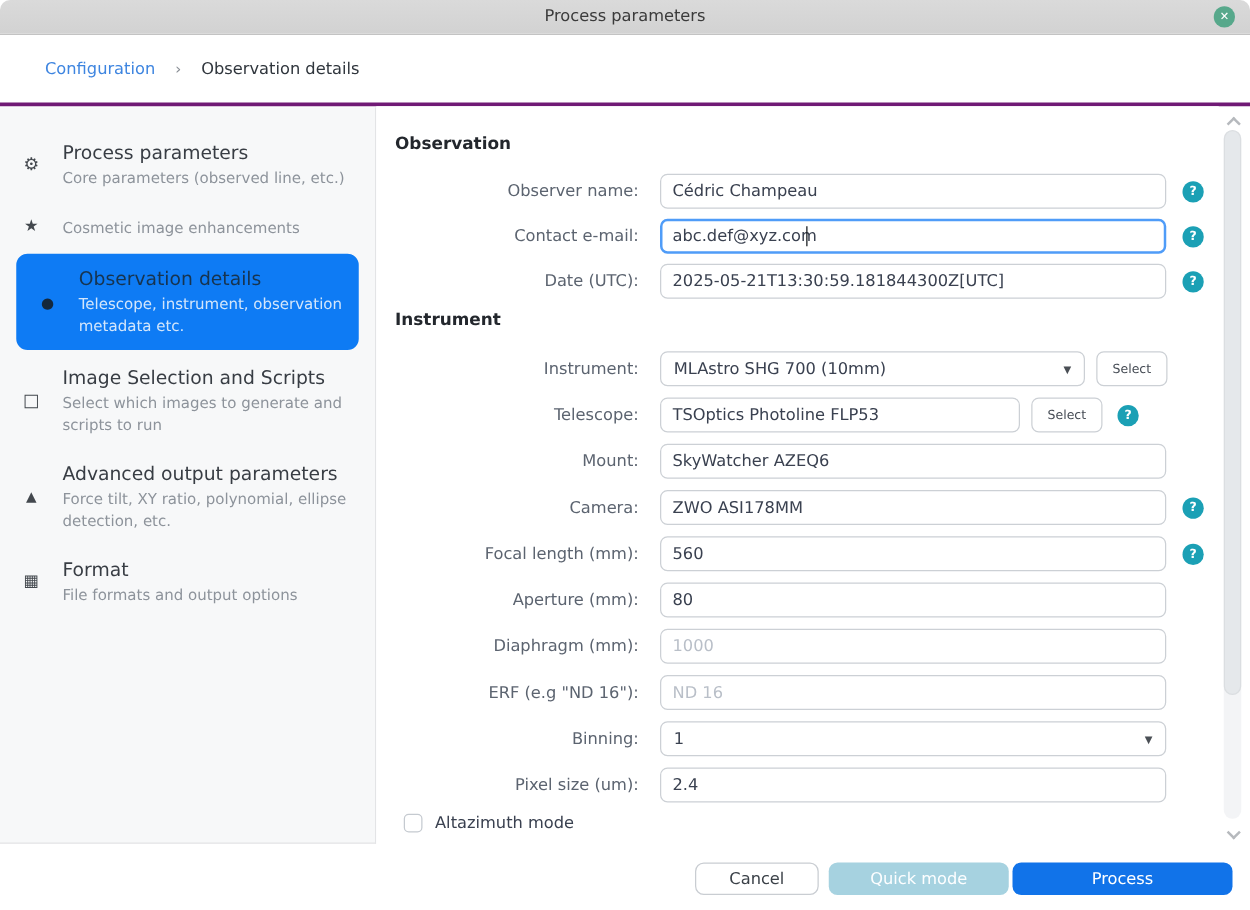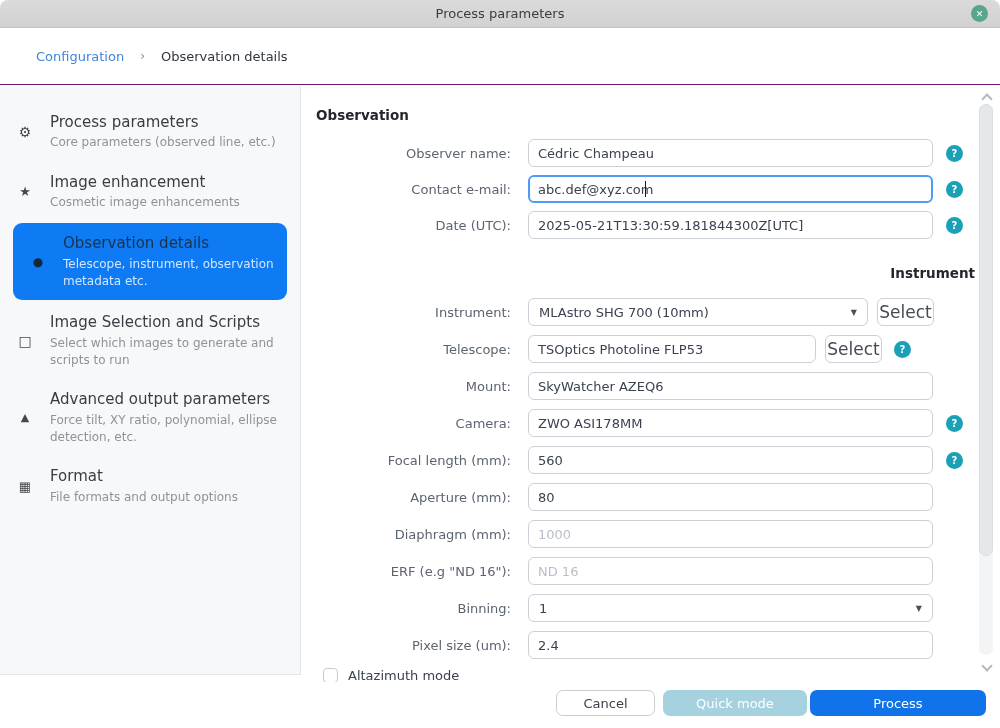--- a/index.html
+++ b/index.html
@@ -20,21 +20,21 @@
   }
   .close-btn {
     position:absolute; right:12px; top:5px; width:17px; height:17px;
     border-radius:50%; background:#57a88b; color:#fff;
     display:flex; align-items:center; justify-content:center;
     font-size:9px; font-weight:bold; cursor:pointer;
   }
   
   .breadcrumb {
     position:absolute; top:28px; left:0; width:1000px; height:57px;
-    background:#fff; border-bottom:1px solid #701a75;
+    background:#fff; border-bottom:3px solid #701a75;
     display:flex; align-items:center; padding-left:36px; font-size:13px;
   }
   .bc-link { color:#3e85e0; cursor:pointer; }
   .bc-sep  { color:#8a8f96; margin:0 16px; font-size:12px; }
   .bc-cur  { color:#30363d; }
   
   .sidebar {
     position:absolute; top:86px; left:0; width:301px; height:589px;
     background:#f7f8f9; border-right:1px solid #e3e4e6; border-bottom:1px solid #e3e4e6;
     padding-top:16px;
@@ -50,21 +50,21 @@
   .side-item.selected .side-title { color:#17344f; }
   .side-item.selected .side-sub   { color:#d3e6fb; }
   .side-item.selected .side-icon  { color:#14283c; }
   
   .content {
     position:absolute; left:301px; top:85px; width:674px; height:597px;
     overflow:hidden; padding:22px 0 0 15px; background:#fff;
   }
   .section-h { font-size:13.5px; font-weight:bold; color:#23272d; }
   .h-obs  { margin-bottom:16px; }
-  .h-inst { margin-top:26px; margin-bottom:17px;text-align:right; }
+  .h-inst { margin-top:9px; margin-bottom:17px; }
   .row { display:flex; align-items:center; height:28px; margin-bottom:8px; }
   .sect-inst .row { margin-bottom:9px; }
   .lbl { width:195px; text-align:right; margin-right:17px; font-size:13px; color:#5c6470; flex:none; }
   .fld { position:relative; height:28px; flex:none; }
   .txt {
     height:28px; width:405px; border:1px solid #ccd0d5; border-radius:6px;
     padding:0 9px; font-size:13px; color:#3a4150; background:#fff;
     font-family:inherit; outline:none;
   }
   .txt::placeholder { color:#b9bfc8; }
@@ -72,21 +72,21 @@
   .caret { position:absolute; left:117px; top:6px; width:1px; height:16px; background:#15181c; }
   .combo {
     display:flex; align-items:center; justify-content:space-between;
     height:28px; border:1px solid #ccd0d5; border-radius:6px;
     padding:0 10px; font-size:13px; color:#3a4150; background:#fff; cursor:pointer;
   }
   .combo .arrow { color:#4a4f55; font-size:8px; }
   .w405 { width:405px; } .w344 { width:344px; } .w340 { width:340px; }
   .btn-select {
     height:28px; width:57px; margin-left:9px; border:1px solid #ccd0d5; border-radius:6px;
-    background:#fff; color:#454b54; font-size:17px; font-family:inherit; cursor:pointer;text-align:center;
+    background:#fff; color:#454b54; font-size:10px; font-family:inherit; cursor:pointer;text-align:center;
   }
   .help {
     width:17px; height:17px; border-radius:50%; background:#1ba0b5; color:#fff;
     font-size:10px; font-weight:bold; display:flex; align-items:center; justify-content:center;
     margin-left:13px; flex:none; cursor:pointer;
   }
   .chk-row { display:flex; align-items:center; margin-top:8px; margin-left:7px; }
   .chk { width:15px; height:15px; border:1px solid #c5cad0; border-radius:4px; background:#fff; flex:none; }
   .chk-lbl { font-size:13px; color:#3a4150; margin-left:10px; }
   
@@ -124,21 +124,20 @@
     <span class="side-icon" style="font-size:14px;">⚙</span>
     <span class="side-text">
       <span class="side-title" style="display:block">Process parameters</span>
       <span class="side-sub" style="display:block">Core parameters (observed line, etc.)</span>
     </span>
   </div>
 
   <div class="side-item">
     <span class="side-icon" style="font-size:13px;">★</span>
     <span class="side-text">
-      <span class="side-title" style="display:block">Image enhancement</span>
       <span class="side-sub" style="display:block">Cosmetic image enhancements</span>
     </span>
   </div>
 
   <div class="side-item selected">
     <span class="side-icon" style="font-size:12px;">●</span>
     <span class="side-text">
       <span class="side-title" style="display:block">Observation details</span>
       <span class="side-sub" style="display:block">Telescope, instrument, observation metadata etc.</span>
     </span>

